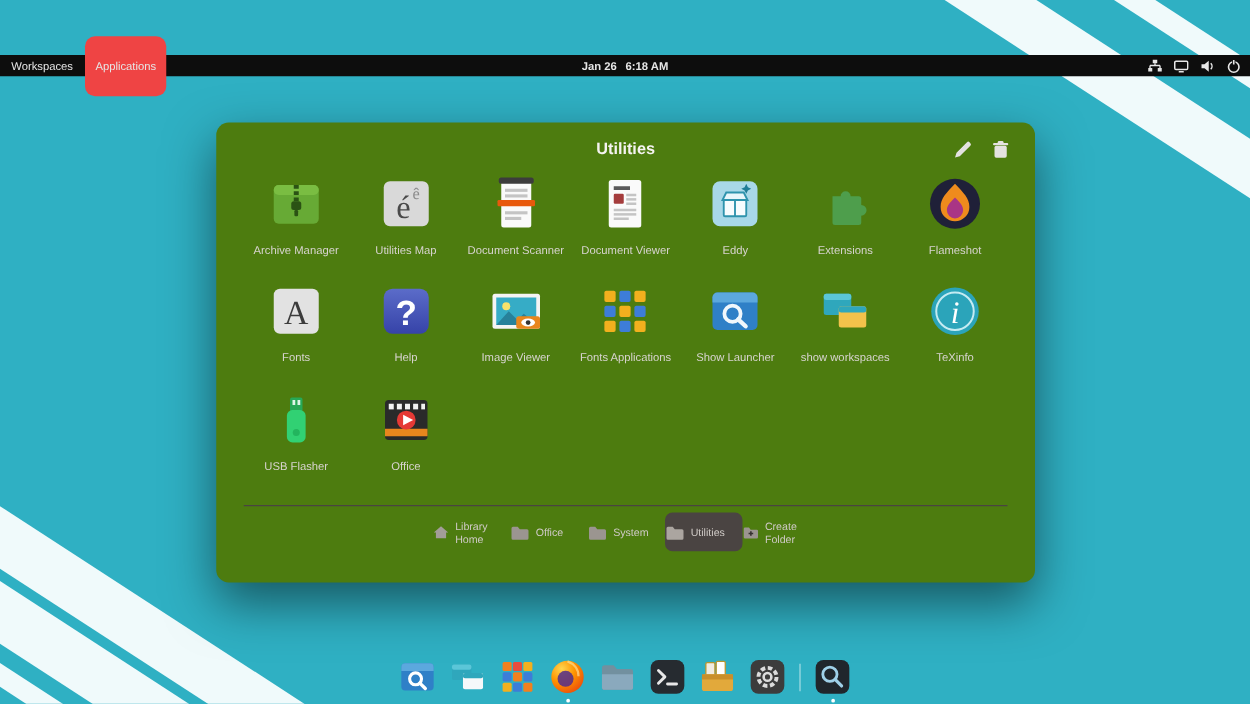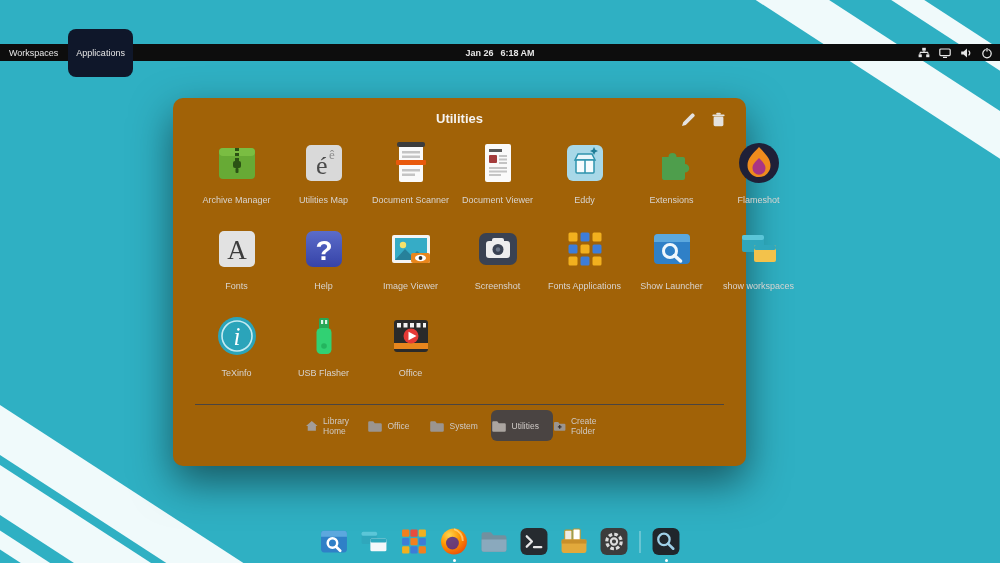--- a/index.html
+++ b/index.html
@@ -12,26 +12,26 @@
   .s1{left:700px;top:-80px;width:500px;height:40px;}
   .s2{left:860px;top:-40px;width:300px;height:18px;}
   .s3{left:-60px;top:370px;width:480px;height:42px;}
   .s4{left:-120px;top:391px;width:420px;height:42px;}
   .s5{left:-80px;top:480px;width:260px;height:16px;}
   
   .topbar{position:absolute;top:0;left:0;right:0;height:17px;background:#0d0d0d;z-index:50;
     display:flex;align-items:center;color:#e6e6e6;font-size:9px;margin-top:44px;}
   .topbar-left{display:flex;align-items:center;gap:10px;padding-left:9px;}
   .menu-item{cursor:default;}
-  .pill{background:#0f172a;border-radius:8px;padding:19px 8px;}
+  .pill{background:#ef4444;border-radius:8px;padding:19px 8px;}
   .clock{position:absolute;left:50%;transform:translateX(-50%);font-weight:bold;display:flex;gap:7px;}
   .tray{position:absolute;right:7px;top:0;height:17px;display:flex;align-items:center;gap:9px;}
   .tray svg{display:block;}
   
-  .dialog{position:absolute;left:173px;top:98px;width:573px;height:368px;background:#a16207;border-radius:10px;
+  .dialog{position:absolute;left:173px;top:98px;width:655px;height:368px;background:#4d7c0f;border-radius:10px;
     box-shadow:0 16px 40px rgba(0,0,0,.5);z-index:20;}
   .dialog-title{position:absolute;top:13px;left:0;right:0;text-align:center;color:#f5f3f1;font-size:13px;font-weight:bold;}
   .dialog-actions{position:absolute;top:14px;right:20px;display:flex;gap:15px;}
   .icon-btn{width:15px;height:15px;cursor:pointer;}
   .app-grid{position:absolute;top:42px;left:20px;right:20px;display:grid;grid-template-columns:repeat(7,1fr);
     row-gap:21px;justify-items:center;}
   .tile{width:87px;display:flex;flex-direction:column;align-items:center;gap:9px;cursor:pointer;}
   .ticon{width:46px;height:46px;}
   .ticon svg{width:46px;height:46px;display:block;}
   .tile-label{font-size:9px;color:#d8d4d0;text-align:center;line-height:1.15;}
@@ -236,32 +236,20 @@
             <circle cx="15" cy="19" r="3.2" fill="#f7e26b"></circle>
             <polygon points="7,34 17,23 24,30 29,25 39,33 39,34" fill="#27819a"></polygon>
             <rect x="23" y="27" width="19" height="10" rx="2" fill="#e8861d"></rect>
             <ellipse cx="32.5" cy="32" rx="5.5" ry="3.2" fill="#ffffff"></ellipse>
             <circle cx="32.5" cy="32" r="1.9" fill="#333333"></circle>
           </svg>
         </div>
       <div class="tile-label">Image Viewer</div>
     </div>
 
-    <div class="tile">
-      <div class="ticon">
-          <svg viewBox="0 0 46 46">
-            <rect x="4" y="7" width="38" height="32" rx="7" fill="#3a4252"></rect>
-            <rect x="17" y="12" width="12" height="6" rx="2" fill="#ededed"></rect>
-            <rect x="11" y="15" width="24" height="17" rx="3" fill="#ededed"></rect>
-            <circle cx="23" cy="23.5" r="5.5" fill="#3a4252"></circle>
-            <circle cx="23" cy="23.5" r="2.2" fill="#6b7688"></circle>
-          </svg>
-        </div>
-      <div class="tile-label">Screenshot</div>
-    </div>
 
     <div class="tile">
       <div class="ticon">
           <svg viewBox="0 0 46 46">
             <rect x="6.5" y="6.5" width="9" height="9" rx="1.5" fill="#f2b01e"></rect>
             <rect x="18.5" y="6.5" width="9" height="9" rx="1.5" fill="#3d7dd8"></rect>
             <rect x="30.5" y="6.5" width="9" height="9" rx="1.5" fill="#f2b01e"></rect>
             <rect x="6.5" y="18.5" width="9" height="9" rx="1.5" fill="#3d7dd8"></rect>
             <rect x="18.5" y="18.5" width="9" height="9" rx="1.5" fill="#f2b01e"></rect>
             <rect x="30.5" y="18.5" width="9" height="9" rx="1.5" fill="#3d7dd8"></rect>

